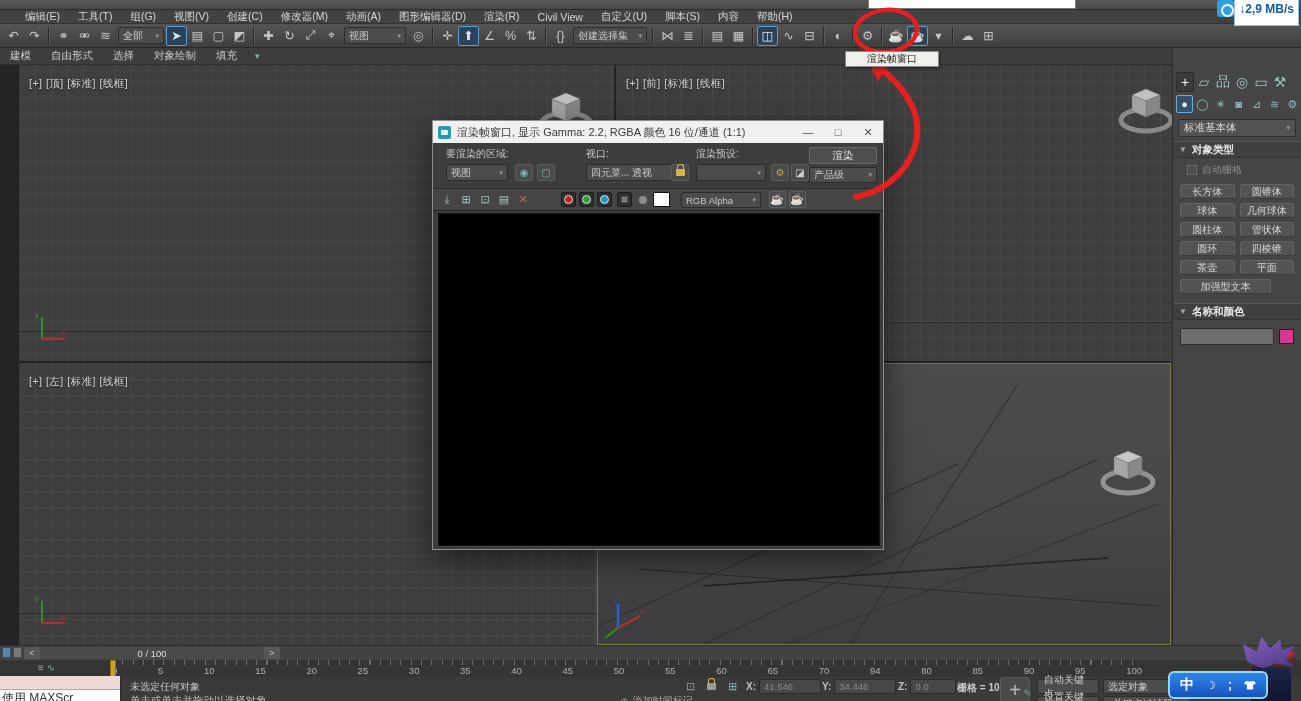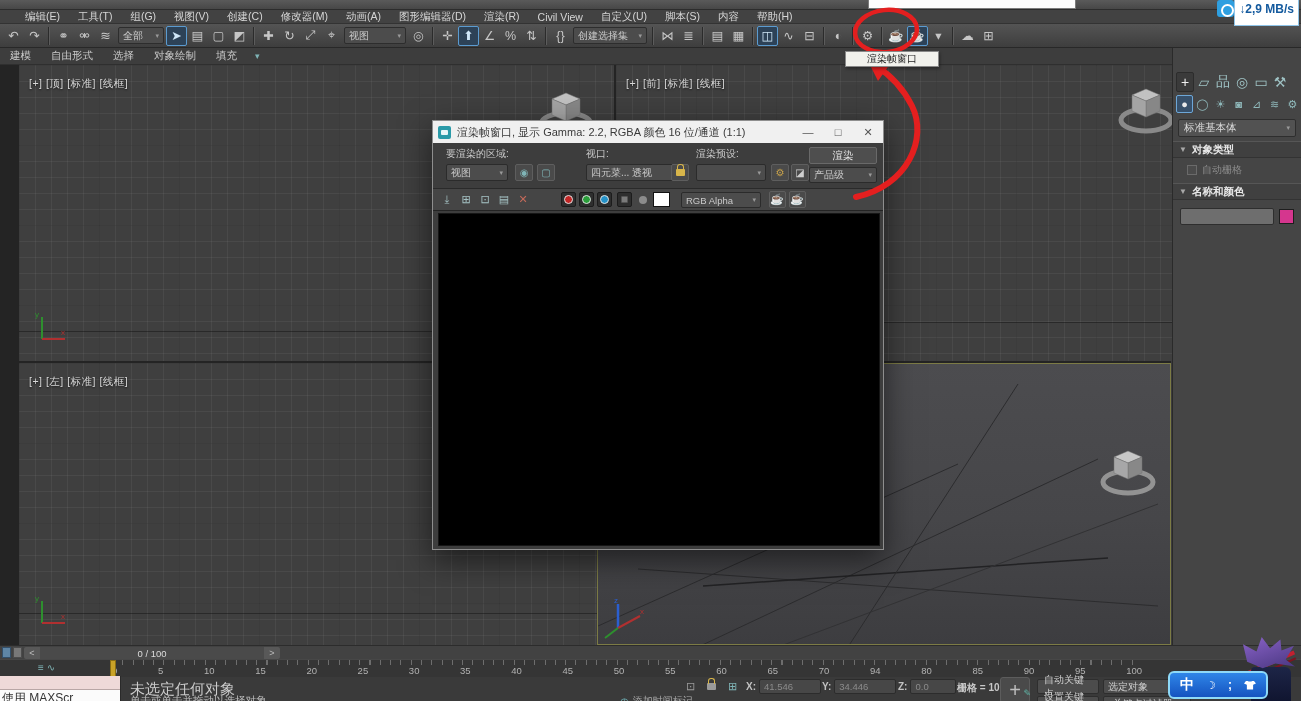--- a/index.html
+++ b/index.html
@@ -118,21 +118,21 @@
   .time-marker { position:absolute; left:110px; top:0; width:6px; height:18px; background:#c9a227;
     border:1px solid #8a6e14; }
   
   .status-bar { position:absolute; left:0; top:677px; width:1301px; height:24px;
     background:#3a3a3a; overflow:visible; z-index:7; }
   .maxscript { position:absolute; left:0; top:-1px; width:121px; height:25px;
     border-right:1px solid #2a2a2a; }
   .maxscript .pink { height:14px; background:#efd9d8; border-bottom:1px solid #b9a6a5; }
   .maxscript .white { height:11px; background:#fbfbfb; font-size:12px; color:#333;
     padding-left:2px; overflow:hidden; white-space:nowrap; }
-  .prompt-line1 { position:absolute; left:130px; top:3px; font-size:15px; color:#cccccc; }
+  .prompt-line1 { position:absolute; left:130px; top:3px; font-size:10px; color:#cccccc; }
   .prompt-line2 { position:absolute; left:130px; top:17px; font-size:10.5px; color:#bdbdbd; }
   .time-tag { position:absolute; left:620px; top:17px; font-size:10px; color:#a9a9a9;
     display:flex; gap:4px; align-items:center; }
   .time-tag .clock { color:#6fb3b8; font-size:10px; }
   .sb-icons { position:absolute; left:683px; top:2px; display:flex; gap:6px; }
   .sb-icons .tb-btn { width:15px; height:15px; font-size:11px; color:#9a9a9a; }
   .coord { position:absolute; top:2px; display:flex; align-items:center; gap:3px; }
   .coord-label { font-size:10px; font-weight:bold; color:#c2c2c2; }
   .coord-field { width:62px; height:15px; background:#474747; border:1px solid #2c2c2c;
     border-radius:2px; font-size:9.5px; color:#8b8b8b; display:flex; align-items:center; padding:0 4px; }
@@ -415,20 +415,34 @@
       <span class="dd-arrow">▾</span>
     </div>
     <div class="rollout-header">
       <span class="rollout-arrow">▼</span>
       <span>对象类型</span>
     </div>
     <div class="autogrid-row">
       <span class="checkbox"></span>
       <span class="autogrid-label">自动栅格</span>
     </div>
+    <div class="obj-grid">
+
+    <div class="obj-btn">长方体</div>
+        <div class="obj-btn">圆锥体</div>
+        <div class="obj-btn">球体</div>
+        <div class="obj-btn">几何球体</div>
+        <div class="obj-btn">圆柱体</div>
+        <div class="obj-btn">管状体</div>
+        <div class="obj-btn">圆环</div>
+        <div class="obj-btn">四棱锥</div>
+        <div class="obj-btn">茶壶</div>
+        <div class="obj-btn">平面</div>
+        <div class="obj-btn">加强型文本</div>
+      </div>
     <div class="rollout-header">
       <span class="rollout-arrow">▼</span>
       <span>名称和颜色</span>
     </div>
     <div class="name-color-body">
       <div class="name-input"></div>
       <div class="color-swatch" id="swatch" style="background: rgb(213, 54, 142);"></div>
     </div>
   </div>
 

